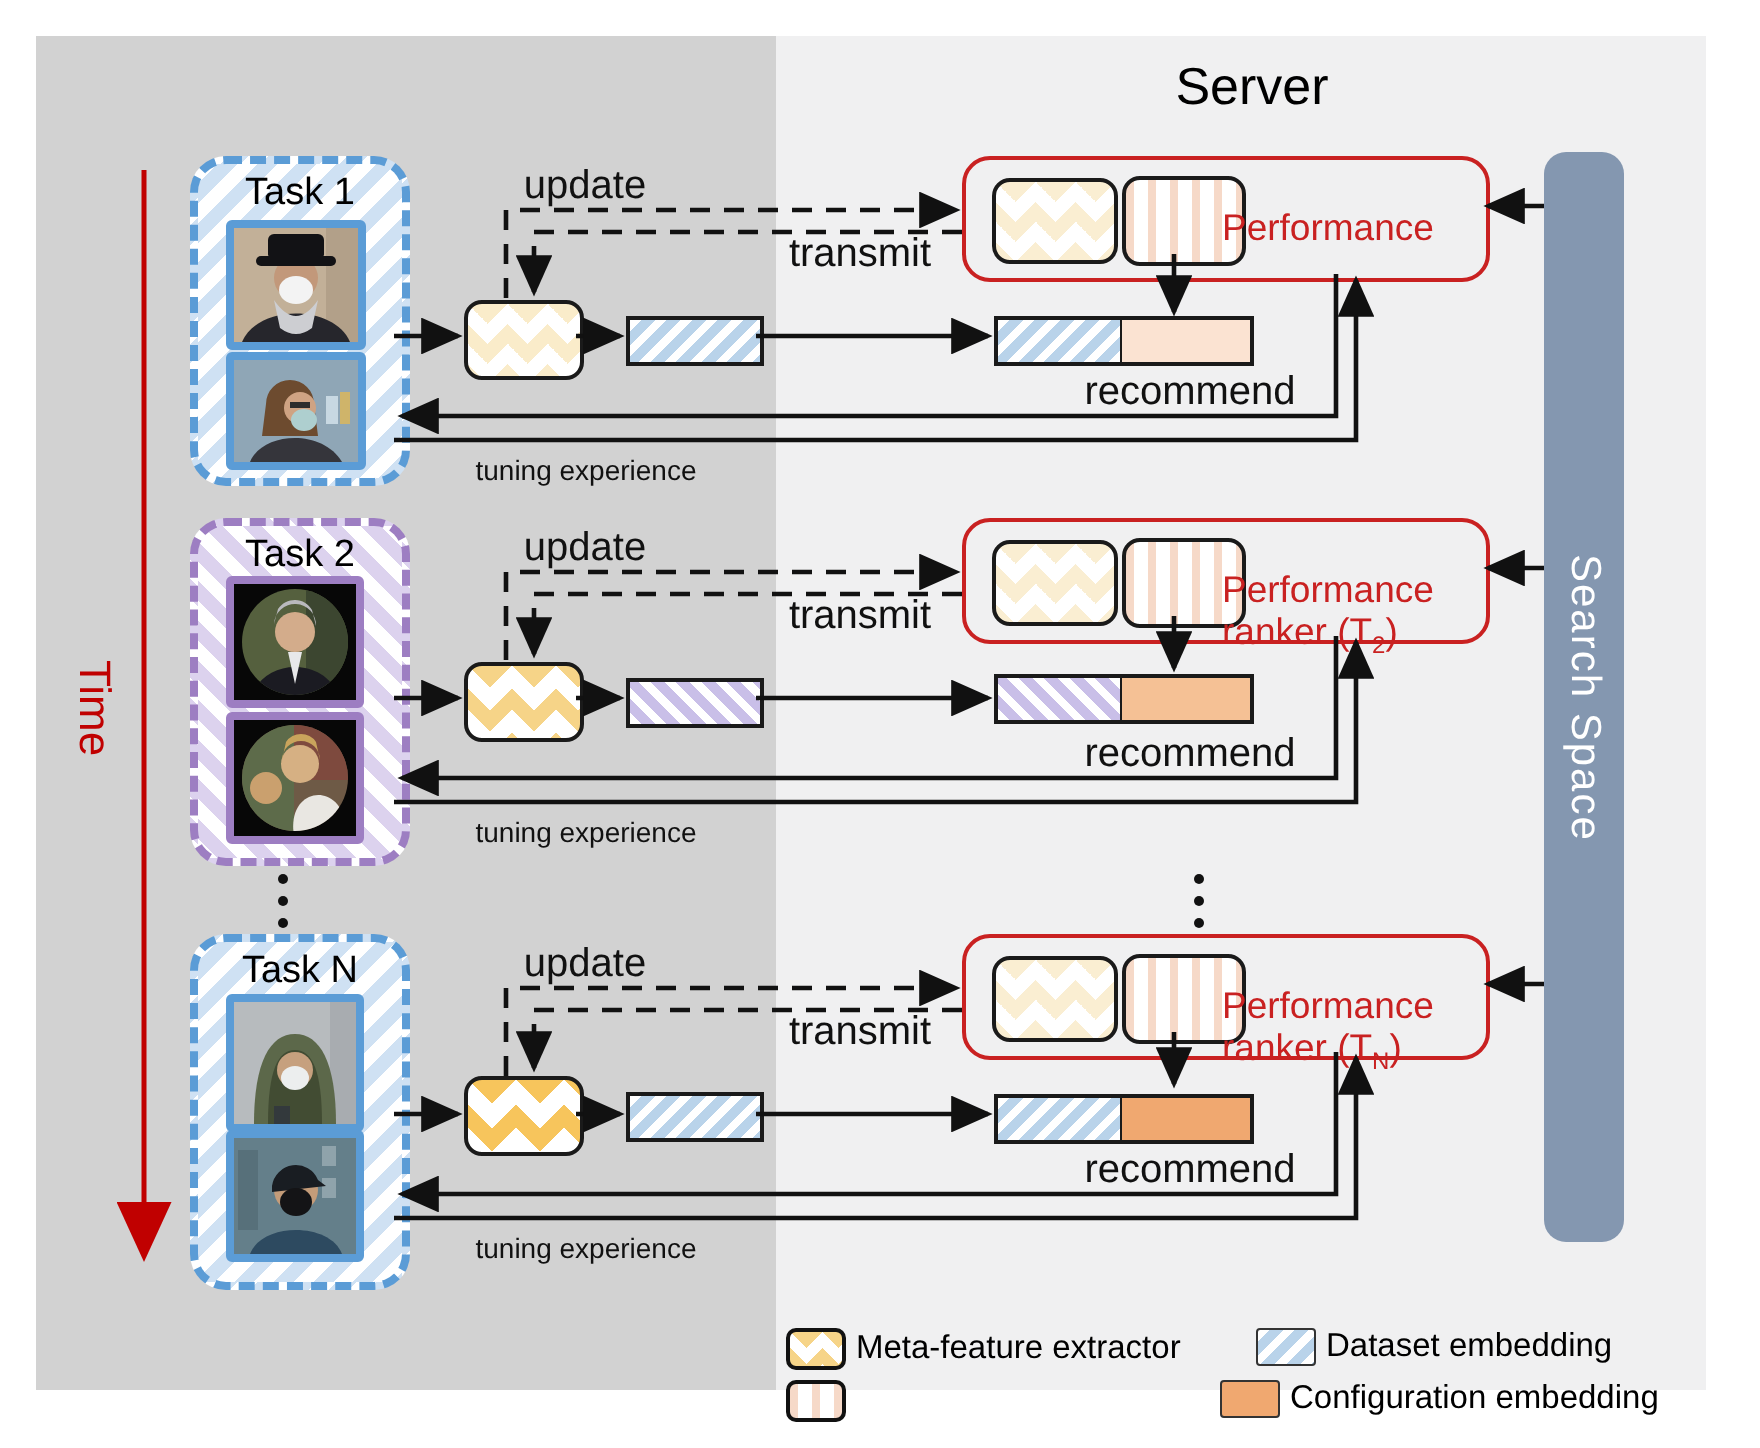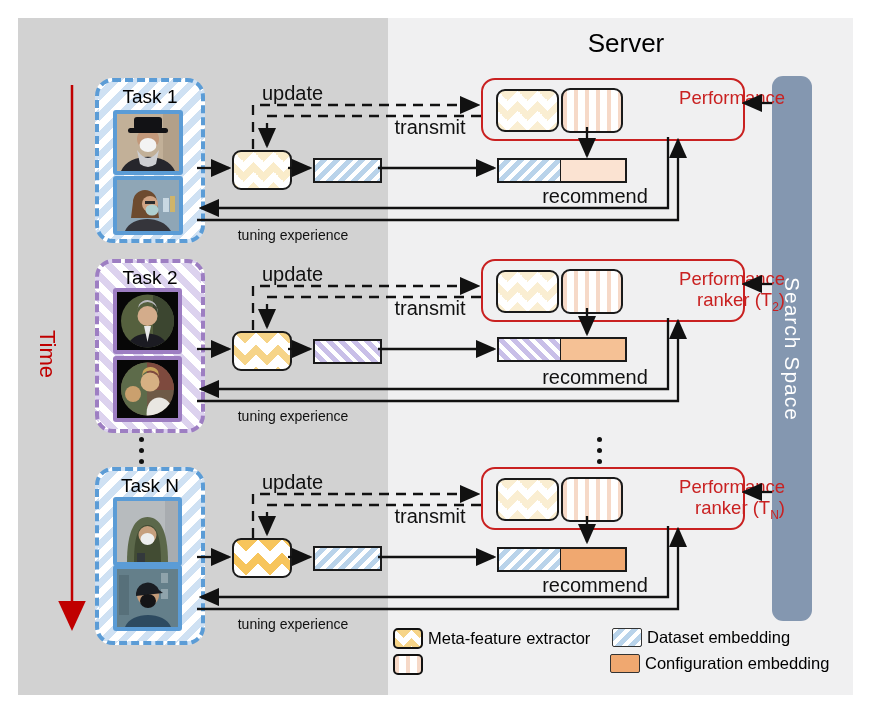--- a/index.html
+++ b/index.html
@@ -25,30 +25,30 @@
   .dia22{background-size:22px 22px;background-position:11px 0,11px 0,0 0,0 0;}
   .dia24{background-size:24px 24px;background-position:12px 0,12px 0,0 0,0 0;}
   .dia16{background-size:16px 16px;background-position:8px 0,8px 0,0 0,0 0;}
   .metabox{width:56px;height:36px;border:2px solid #1a1a1a;border-radius:9px;z-index:2;}
   .embed{width:65px;height:21px;border:2px solid #1a1a1a;z-index:2;}
   .stripe-blue{background:repeating-linear-gradient(135deg,#fff 0 4px,var(--embed-blue-stripe) 4px 9px);}
   .stripe-purple{background:repeating-linear-gradient(45deg,#fff 0 4px,var(--embed-purple-stripe) 4px 9px);}
   .stripe-enc{background:repeating-linear-gradient(90deg,var(--encoder-stripe) 0 4px,#fff 4px 11px);}
   .ranker{width:260px;height:59px;border:2.5px solid var(--ranker-red);border-radius:14px;z-index:2;background:transparent;}
   .ranker .inbox{position:absolute;border:2px solid #1a1a1a;border-radius:9px;}
-  .ranker-title{position:absolute;left:128px;top:7px;width:126px;text-align:right;color:var(--ranker-red);font-size:18.5px;line-height:21px;white-space:nowrap;margin-left:48px;}
+  .ranker-title{position:absolute;left:128px;top:23px;width:126px;text-align:left;color:var(--ranker-red);font-size:18.5px;line-height:21px;white-space:nowrap;}
   .ranker-title sub{font-size:12px;}
   .comb{width:130px;height:25px;border:2px solid #1a1a1a;display:flex;z-index:2;box-sizing:border-box;}
   .comb .half-l{width:61px;height:100%;border-right:1.6px solid #1a1a1a;}
   .comb .half-r{flex:1;height:100%;}
   .vdots{display:flex;flex-direction:column;gap:6px;z-index:4;}
   .vdots i{width:5px;height:5px;border-radius:50%;background:#111;}
   .overlay{left:0;top:0;width:880px;height:724px;z-index:5;pointer-events:none;}
   .legend{z-index:6;}
-  .leg-item{position:absolute;display:flex;align-items:center;gap:5px;}
+  .leg-item{position:absolute;display:flex;align-items:center;gap:5px;margin-top:36px;}
   .leg-item span{font-size:16.5px;color:#000;white-space:nowrap;}
   .sw{width:30px;height:19px;box-sizing:border-box;}
   .sw-round{border:2px solid #111;border-radius:5px;height:21px;}
   .sw-flat{border:1.5px solid #333;border-radius:2px;}
   .sw-solid{background:var(--config-embed-n);}
 </style>
 </head>
 <body>
 
 <div class="canvas">
@@ -222,21 +222,21 @@
   <div class="abs lbl big" style="left:235px;top:471px;width:115px;">update</div>
   <div class="abs lbl big" style="left:372px;top:505px;width:116px;">transmit</div>
   <div class="abs lbl big" style="left:515px;top:574px;width:160px;">recommend</div>
   <div class="abs lbl" style="left:203px;top:616px;width:180px;">tuning experience</div>
 
   <div class="legend">
     <div class="leg-item" style="left:393px;top:628px;">
       <div class="sw sw-round dia dia16" style="--dc:var(--meta-yellow-2);"></div>
       <span>Meta-feature extractor</span>
     </div>
-    <div class="leg-item" style="left:612px;top:628px;">
+    <div class="leg-item" style="left:628px;top:628px;">
       <div class="sw sw-flat stripe-blue"></div>
       <span>Dataset embedding</span>
     </div>
     <div class="leg-item" style="left:393px;top:654px;">
       <div class="sw sw-round stripe-enc"></div>
     </div>
     <div class="leg-item" style="left:610px;top:654px;">
       <div class="sw sw-flat sw-solid"></div>
       <span>Configuration embedding</span>
     </div>

